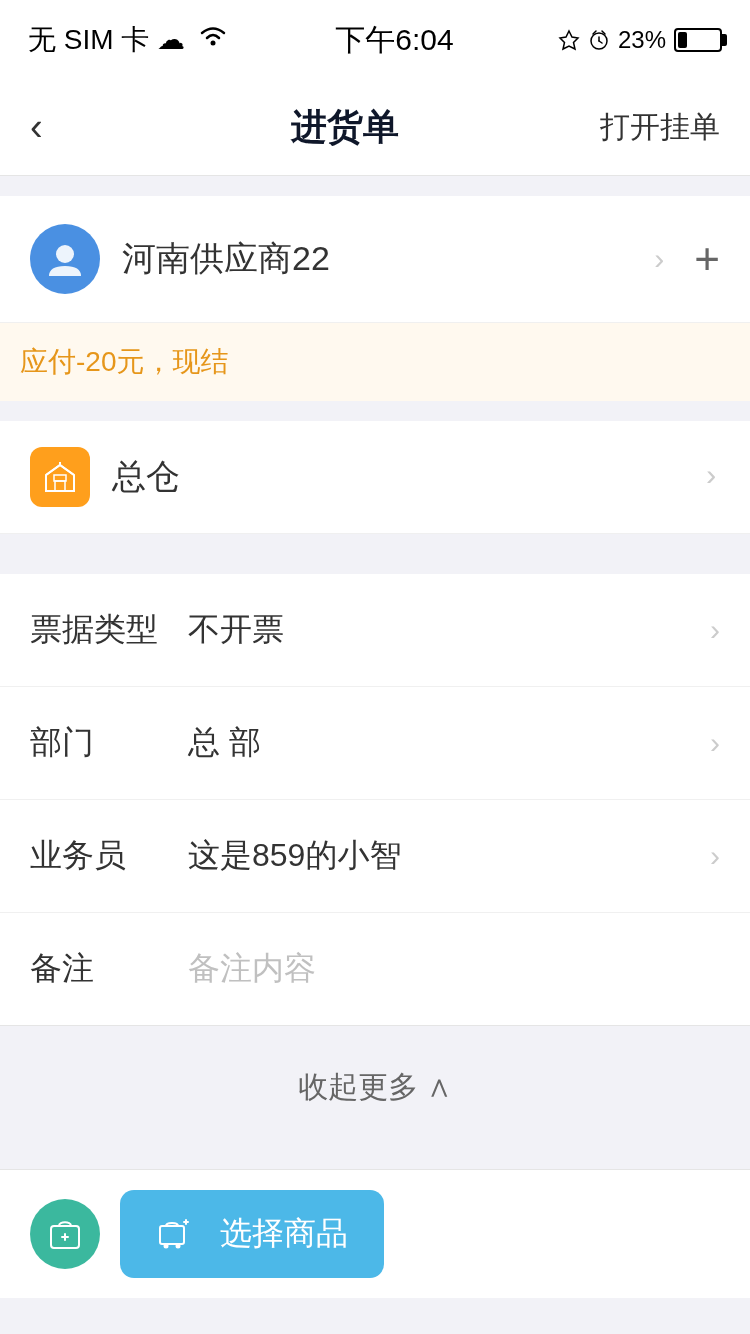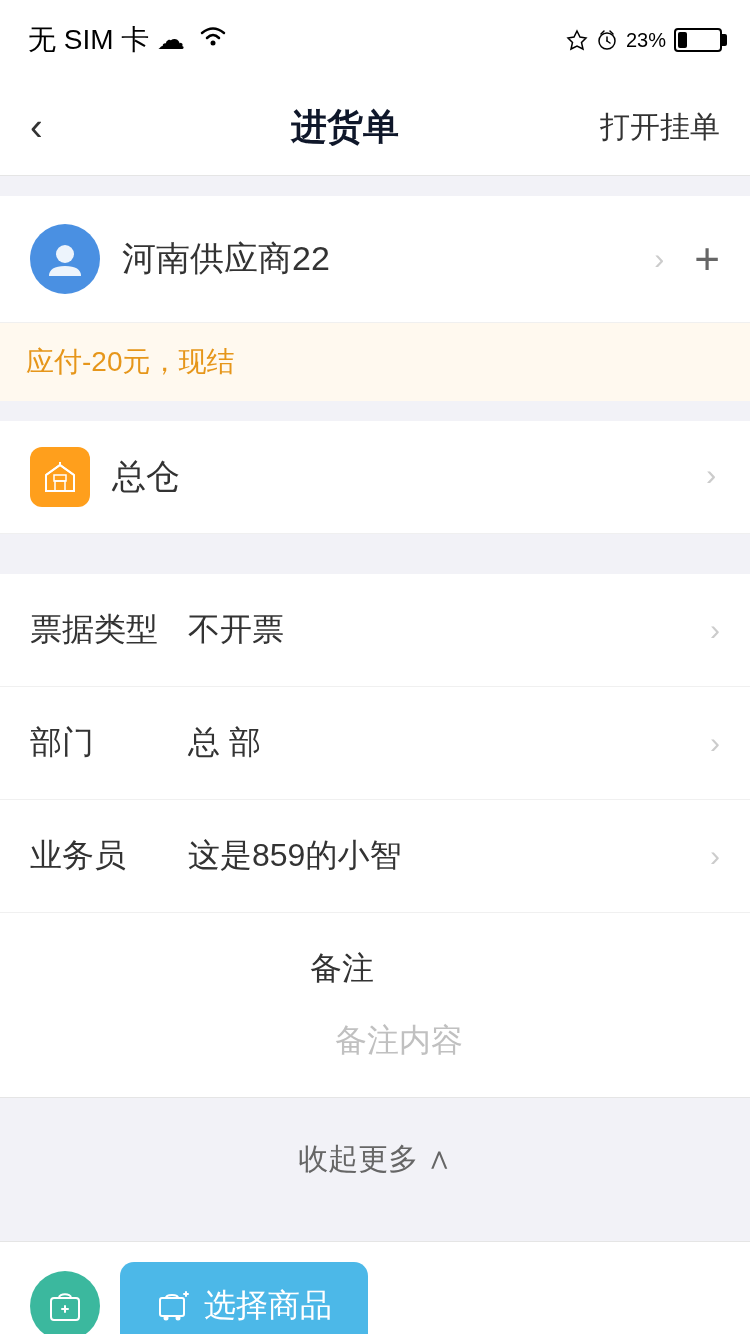--- a/index.html
+++ b/index.html
@@ -20,21 +20,21 @@
       background: #fff;
       display: flex;
       align-items: center;
       justify-content: space-between;
       padding: 0 28px;
       font-size: 28px;
       color: #000;
     }
     .status-left { display: flex; gap: 10px; }
     .status-center { font-size: 30px; font-weight: 500; }
-    .status-right { display: flex; align-items: center; gap: 8px; font-size: 20px; }
+    .status-right { display: flex; align-items: center; gap: 8px; font-size: 24px; }
     .battery-icon {
       width: 48px; height: 24px; border: 2px solid #000; border-radius: 4px; position: relative;
       display: inline-flex; align-items: center; padding: 2px;
     }
     .battery-icon::after {
       content: '';
       position: absolute;
       right: -7px; top: 50%;
       transform: translateY(-50%);
       width: 5px; height: 12px;
@@ -119,21 +119,21 @@
     .add-btn {
       font-size: 44px;
       color: #666;
       cursor: pointer;
       line-height: 1;
     }
 
     
     .notice-banner {
       background: #fff9ef;
-      padding: 20px 26px;
+      padding: 20px 20px;
       font-size: 28px;
       color: #e6961a;
     }
 
     
     .warehouse-row {
       display: flex;
       align-items: center;
       padding: 26px 30px;
       background: #fff;
@@ -165,35 +165,34 @@
       margin-top: 20px;
     }
     .form-row {
       display: flex;
       align-items: center;
       padding: 34px 30px;
       border-bottom: 1px solid #f0f0f0;
       background: #fff;
       gap: 28px;
     }
-    .form-row:last-child { border-bottom: none; flex-direction: column; }
+    .form-row:last-child { border-bottom: none; }
     .form-label {
       font-size: 32px;
       color: #333;
       width: 130px;
       flex-shrink: 0;
     }
     .form-value {
       flex: 1;
       font-size: 32px;
       color: #333;
     }
     .form-value.placeholder {
       color: #c0c0c0;
-      margin-left: 48px;
     }
 
     
     .collapse-bar {
       background: #f2f2f7;
       text-align: center;
       padding: 41px 0;
       font-size: 30px;
       color: #666;
       border-top: 1px solid #e5e5e5;
@@ -226,21 +225,21 @@
     .select-btn {
       background: #4cb8e8;
       color: #fff;
       border: none;
       border-radius: 14px;
       padding: 22px 36px;
       font-size: 32px;
       cursor: pointer;
       display: flex;
       align-items: center;
-      gap: 12px;
+      gap: 28px;
     }
     .select-btn svg { width: 36px; height: 36px; }
 
     
     .page-bg {
       background: #f2f2f7;
       min-height: 300px;
     }
   </style>
 </head>
@@ -249,20 +248,21 @@
 <div class="status-bar">
   <div class="status-left">
     <span>无 SIM 卡 ☁</span>
     <svg width="36" height="26" viewBox="0 0 36 26">
       <path d="M18 22 L18 22" stroke="#000" stroke-width="3" stroke-linecap="round"></path>
       <path d="M12 17 Q18 11 24 17" stroke="#000" stroke-width="2.5" fill="none" stroke-linecap="round"></path>
       <path d="M7 12 Q18 3 29 12" stroke="#000" stroke-width="2.5" fill="none" stroke-linecap="round"></path>
       <circle cx="18" cy="22" r="2.5" fill="#000"></circle>
     </svg>
   </div>
+  <div class="status-center">下午6:04</div>
   <div class="status-right">
     <svg width="22" height="22" viewBox="0 0 22 22">
       <path d="M11 2 L14 8 L20 9 L15.5 13.5 L17 20 L11 17 L5 20 L6.5 13.5 L2 9 L8 8 Z" fill="none" stroke="#000" stroke-width="1.5"></path>
     </svg>
     <svg width="22" height="22" viewBox="0 0 22 22">
       <circle cx="11" cy="12" r="8" fill="none" stroke="#000" stroke-width="1.5"></circle>
       <line x1="11" y1="8" x2="11" y2="12" stroke="#000" stroke-width="1.5" stroke-linecap="round"></line>
       <line x1="11" y1="12" x2="14" y2="14" stroke="#000" stroke-width="1.5" stroke-linecap="round"></line>
       <line x1="5" y1="5" x2="8" y2="2" stroke="#000" stroke-width="1.5" stroke-linecap="round"></line>
       <line x1="17" y1="5" x2="14" y2="2" stroke="#000" stroke-width="1.5" stroke-linecap="round"></line>

